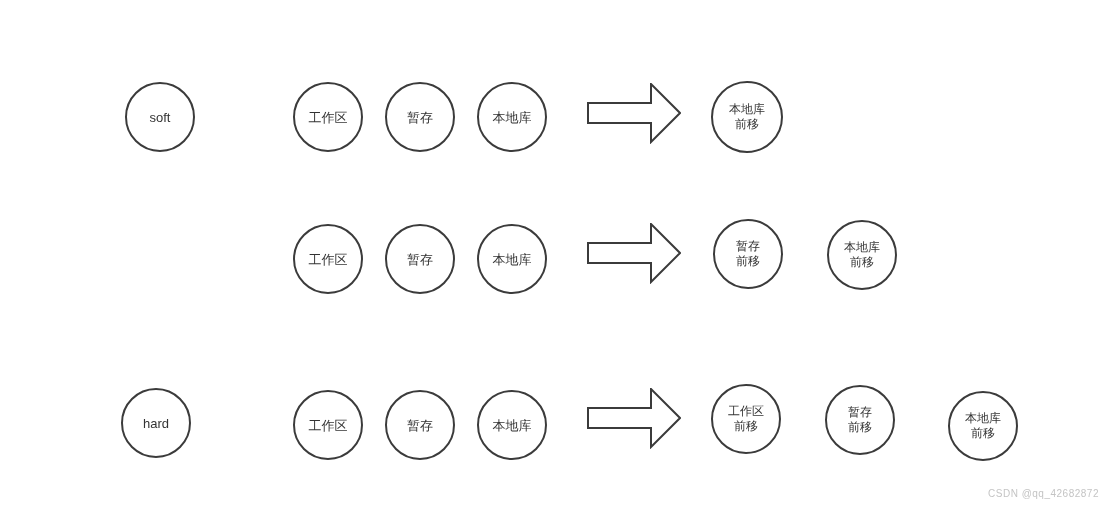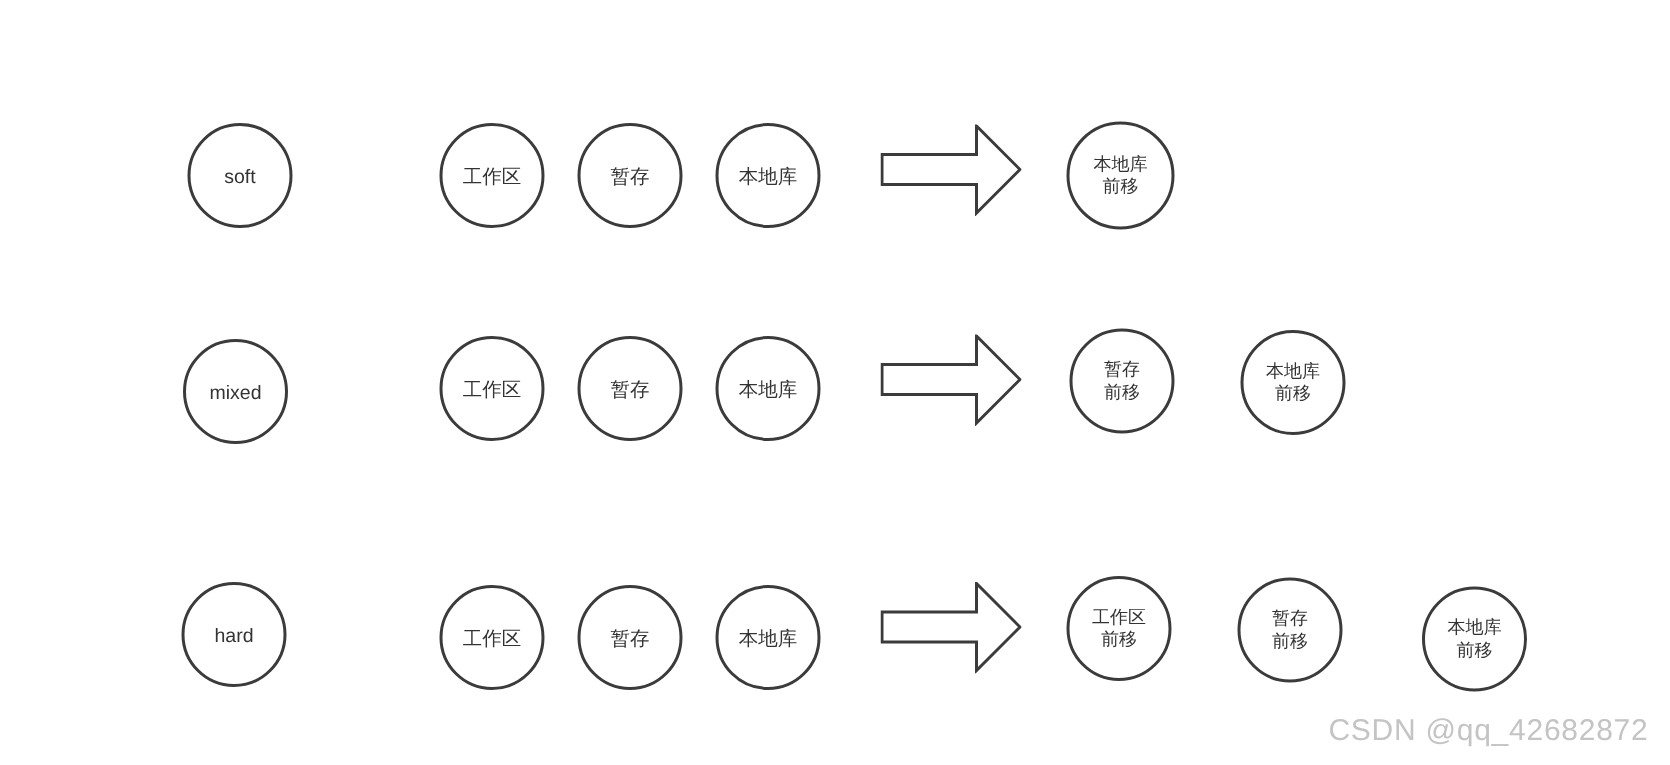--- a/index.html
+++ b/index.html
@@ -32,40 +32,39 @@
     line-height: 15px;
     white-space: pre-line;
   }
   .circle.result { font-size: 12px; }
   .arrow { position: absolute; }
   .watermark {
     position: absolute;
     right: 14px;
     bottom: 11px;
     color: #c4c4c4;
-    font-size: 20px;
+    font-size: 10px;
     letter-spacing: 0.5px;
   }
 </style>
 </head>
 <body>
 
 <div class="canvas">
 
   <div class="circle" style="left:125px; top:82px;">soft</div>
   <div class="circle" style="left:293px; top:82px;">工作区</div>
   <div class="circle" style="left:385px; top:82px;">暂存</div>
   <div class="circle" style="left:477px; top:82px;">本地库</div>
   <svg class="arrow" style="left:587px; top:83px;" width="94" height="61" viewBox="0 0 94 61">
     <polygon points="1,20 64,20 64,1 93,30 64,59 64,40 1,40" fill="#ffffff" stroke="#3b3b3b" stroke-width="2"></polygon>
   </svg>
   <div class="circle result" style="left:711px; top:81px; width:72px; height:72px;">本地库
 前移</div>
 
-  <div class="circle" style="left:122px; top:226px;">mixed</div>
   <div class="circle" style="left:293px; top:224px;">工作区</div>
   <div class="circle" style="left:385px; top:224px;">暂存</div>
   <div class="circle" style="left:477px; top:224px;">本地库</div>
   <svg class="arrow" style="left:587px; top:223px;" width="94" height="61" viewBox="0 0 94 61">
     <polygon points="1,20 64,20 64,1 93,30 64,59 64,40 1,40" fill="#ffffff" stroke="#3b3b3b" stroke-width="2"></polygon>
   </svg>
   <div class="circle result" style="left:713px; top:219px;">暂存
 前移</div>
   <div class="circle result" style="left:827px; top:220px;">本地库
 前移</div>

